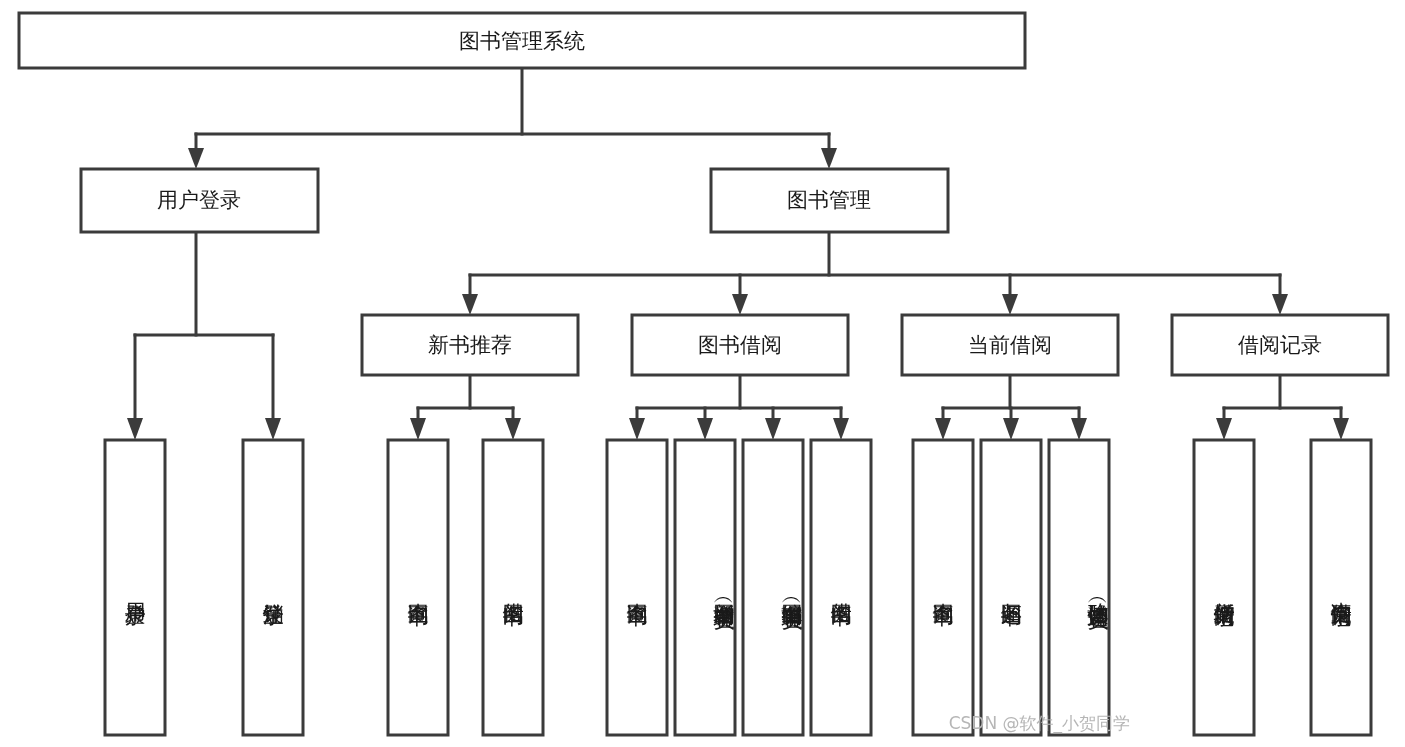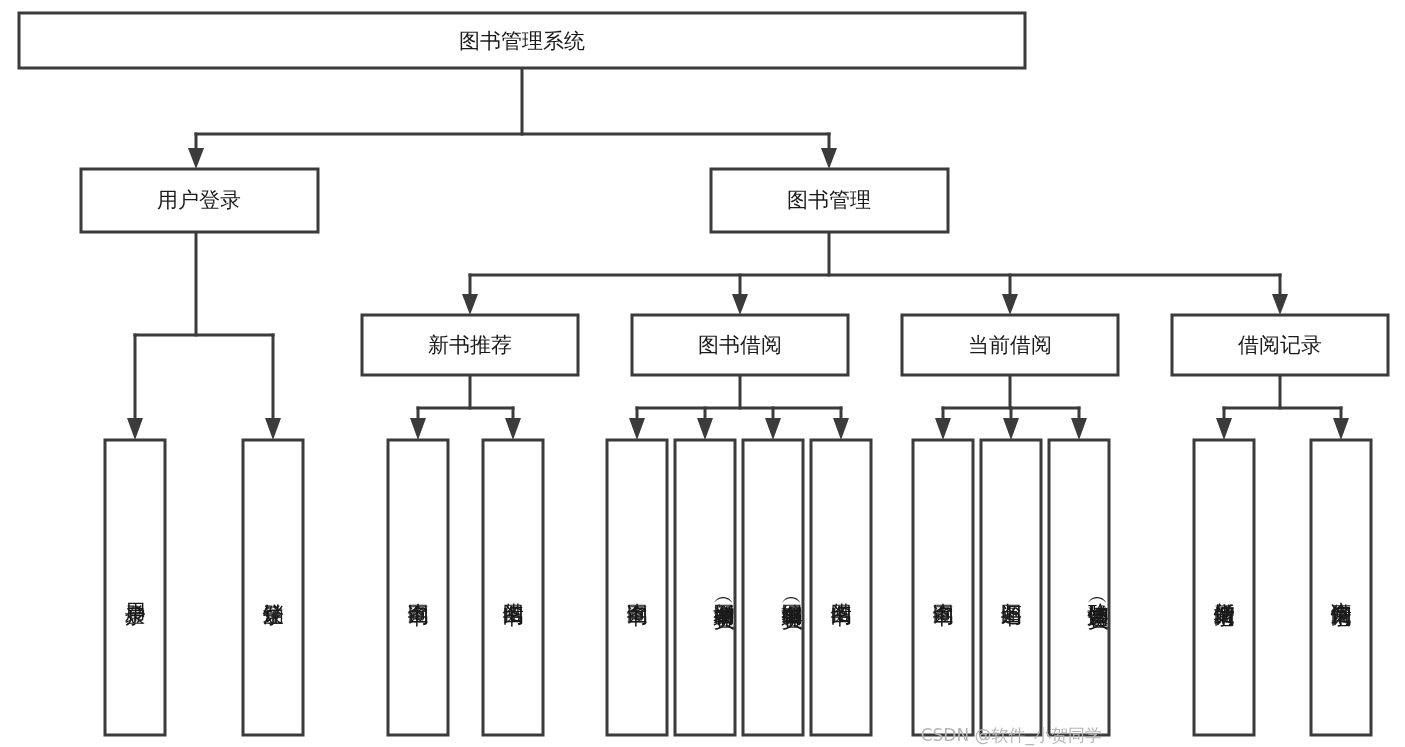--- a/index.html
+++ b/index.html
@@ -11,20 +11,21 @@
     width: 1405px;
     height: 747px;
     font-family: "DejaVu Sans", "Liberation Sans", sans-serif;
     overflow: hidden;
   }
   #diagram-root {
     position: relative;
     width: 1114px;
     height: 747px;
     background: #ffffff;
+    padding-left: 28px;
   }
   svg#flow-svg {
     position: absolute;
     left: 0;
     top: 0;
     width: 1405px;
     height: 747px;
   }
   .node-box {
     fill: #ffffff;
@@ -58,21 +59,21 @@
     line-height: 1.08;
     letter-spacing: 1px;
     white-space: nowrap;
     text-align: center;
     pointer-events: none;
     user-select: none;
   }
   #watermark {
     position: absolute;
     right: 12px;
-    bottom: 0;
+    bottom: 12px;
     font-family: "DejaVu Sans", "Liberation Sans", sans-serif;
     font-size: 17px;
     color: #b6b6b6;
     white-space: nowrap;
     user-select: none;
   }
 </style>
 </head>
 <body>
 

